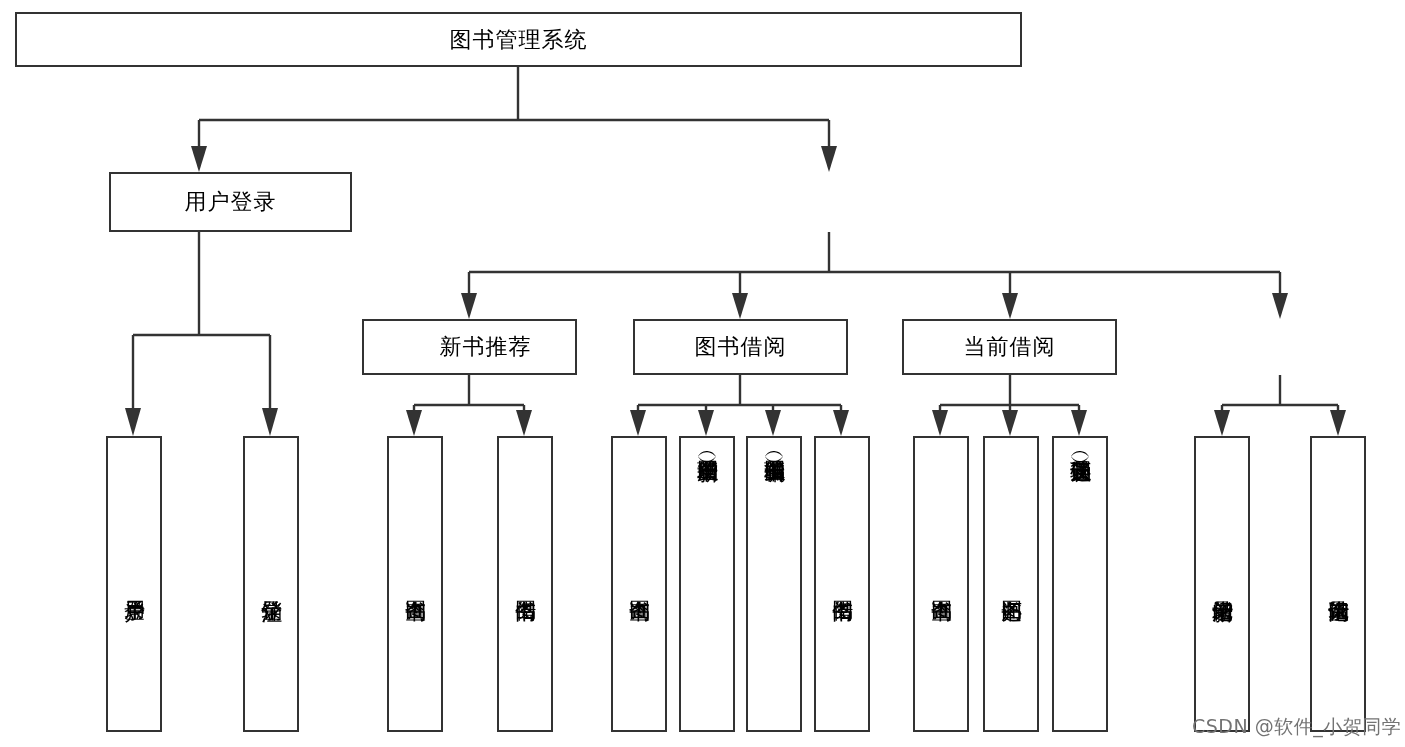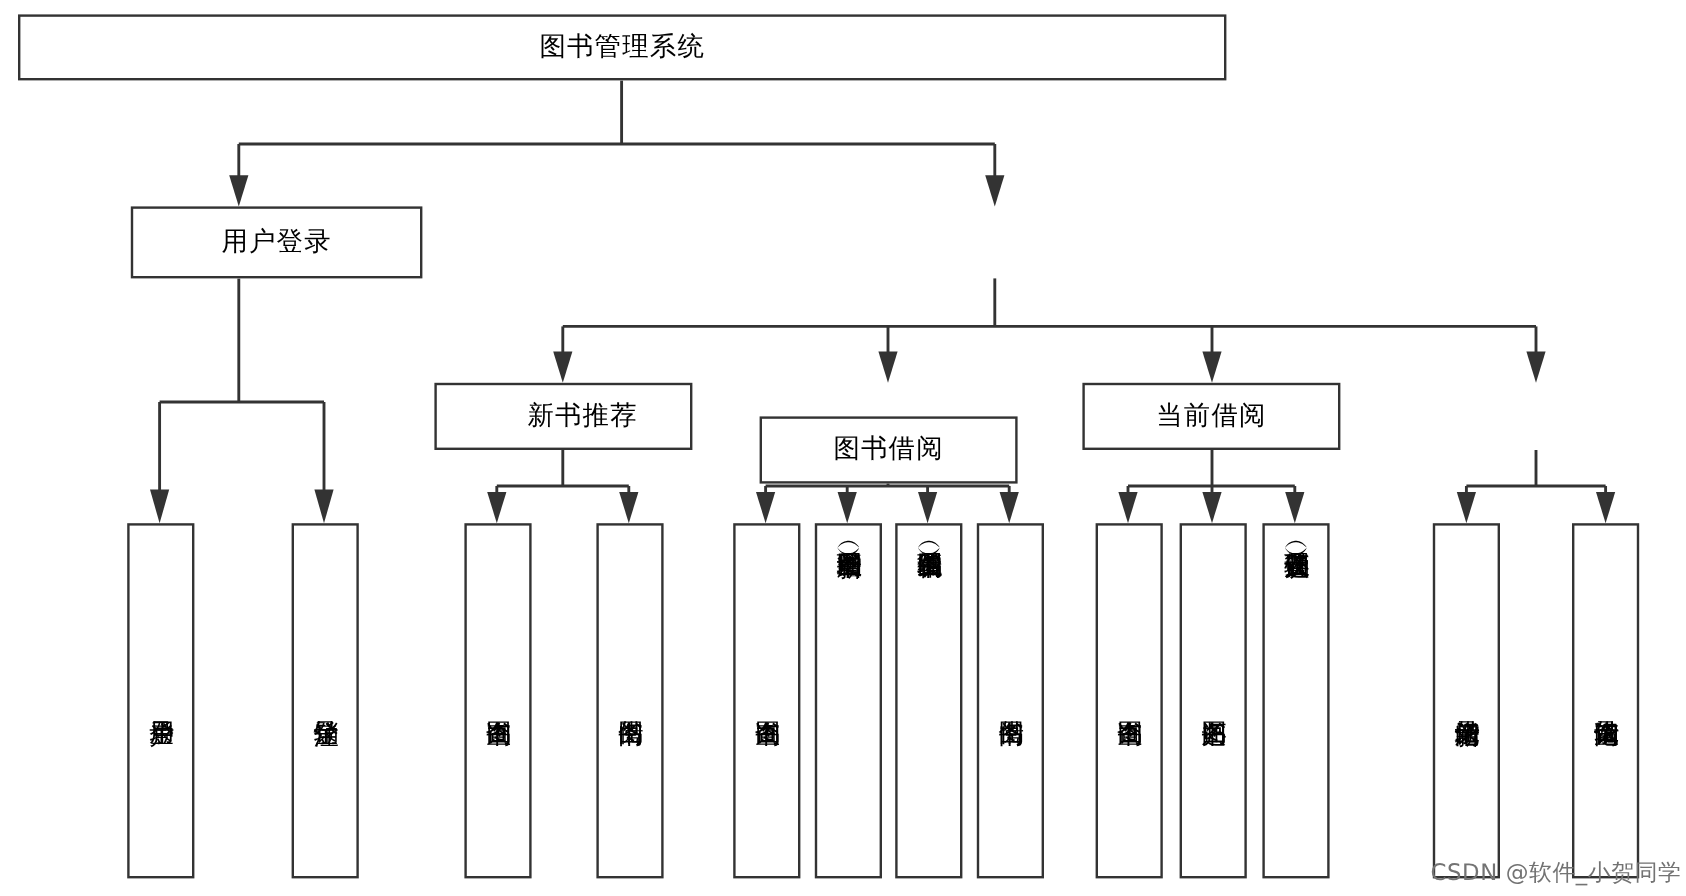--- a/index.html
+++ b/index.html
@@ -143,21 +143,21 @@
     <span>图书管理系统</span>
   </div>
 
   <div class="node h" style="left:92px;top:172px;width:243px;height:60px;margin-left:17px;">
     <span>用户登录</span>
   </div>
 
   <div class="node h" style="left:362px;top:319px;width:215px;height:56px;padding-left:32px;">
     <span>新书推荐</span>
   </div>
-  <div class="node h" style="left:633px;top:319px;width:215px;height:56px;margin-top:28px;">
+  <div class="node h" style="left:633px;top:319px;width:215px;height:56px;">
     <span>图书借阅</span>
   </div>
   <div class="node h" style="left:902px;top:319px;width:215px;height:56px;">
     <span>当前借阅</span>
   </div>
 
   <div class="node v centered" style="left:106px;top:436px;width:56px;height:296px;">
     <span class="vtext">用户登录</span>
   </div>
   <div class="node v centered" style="left:243px;top:436px;width:56px;height:296px;">

